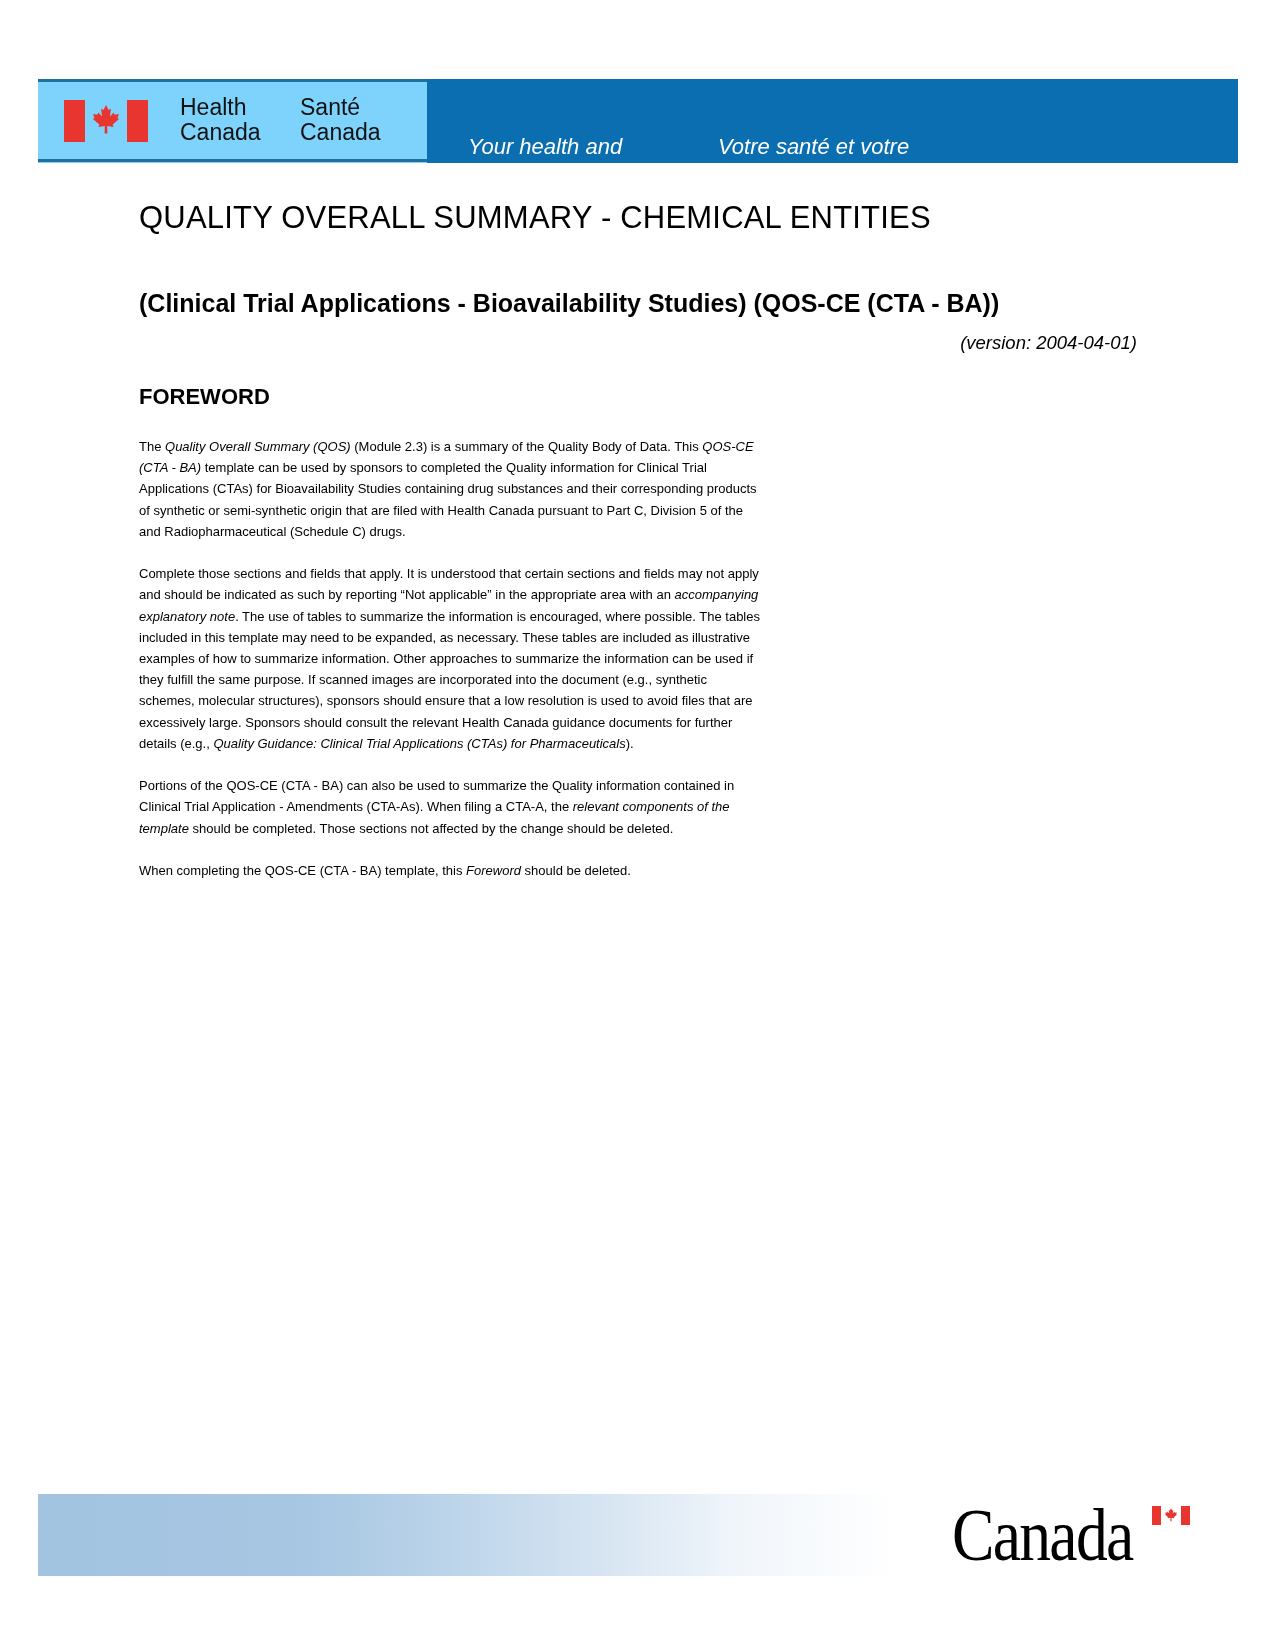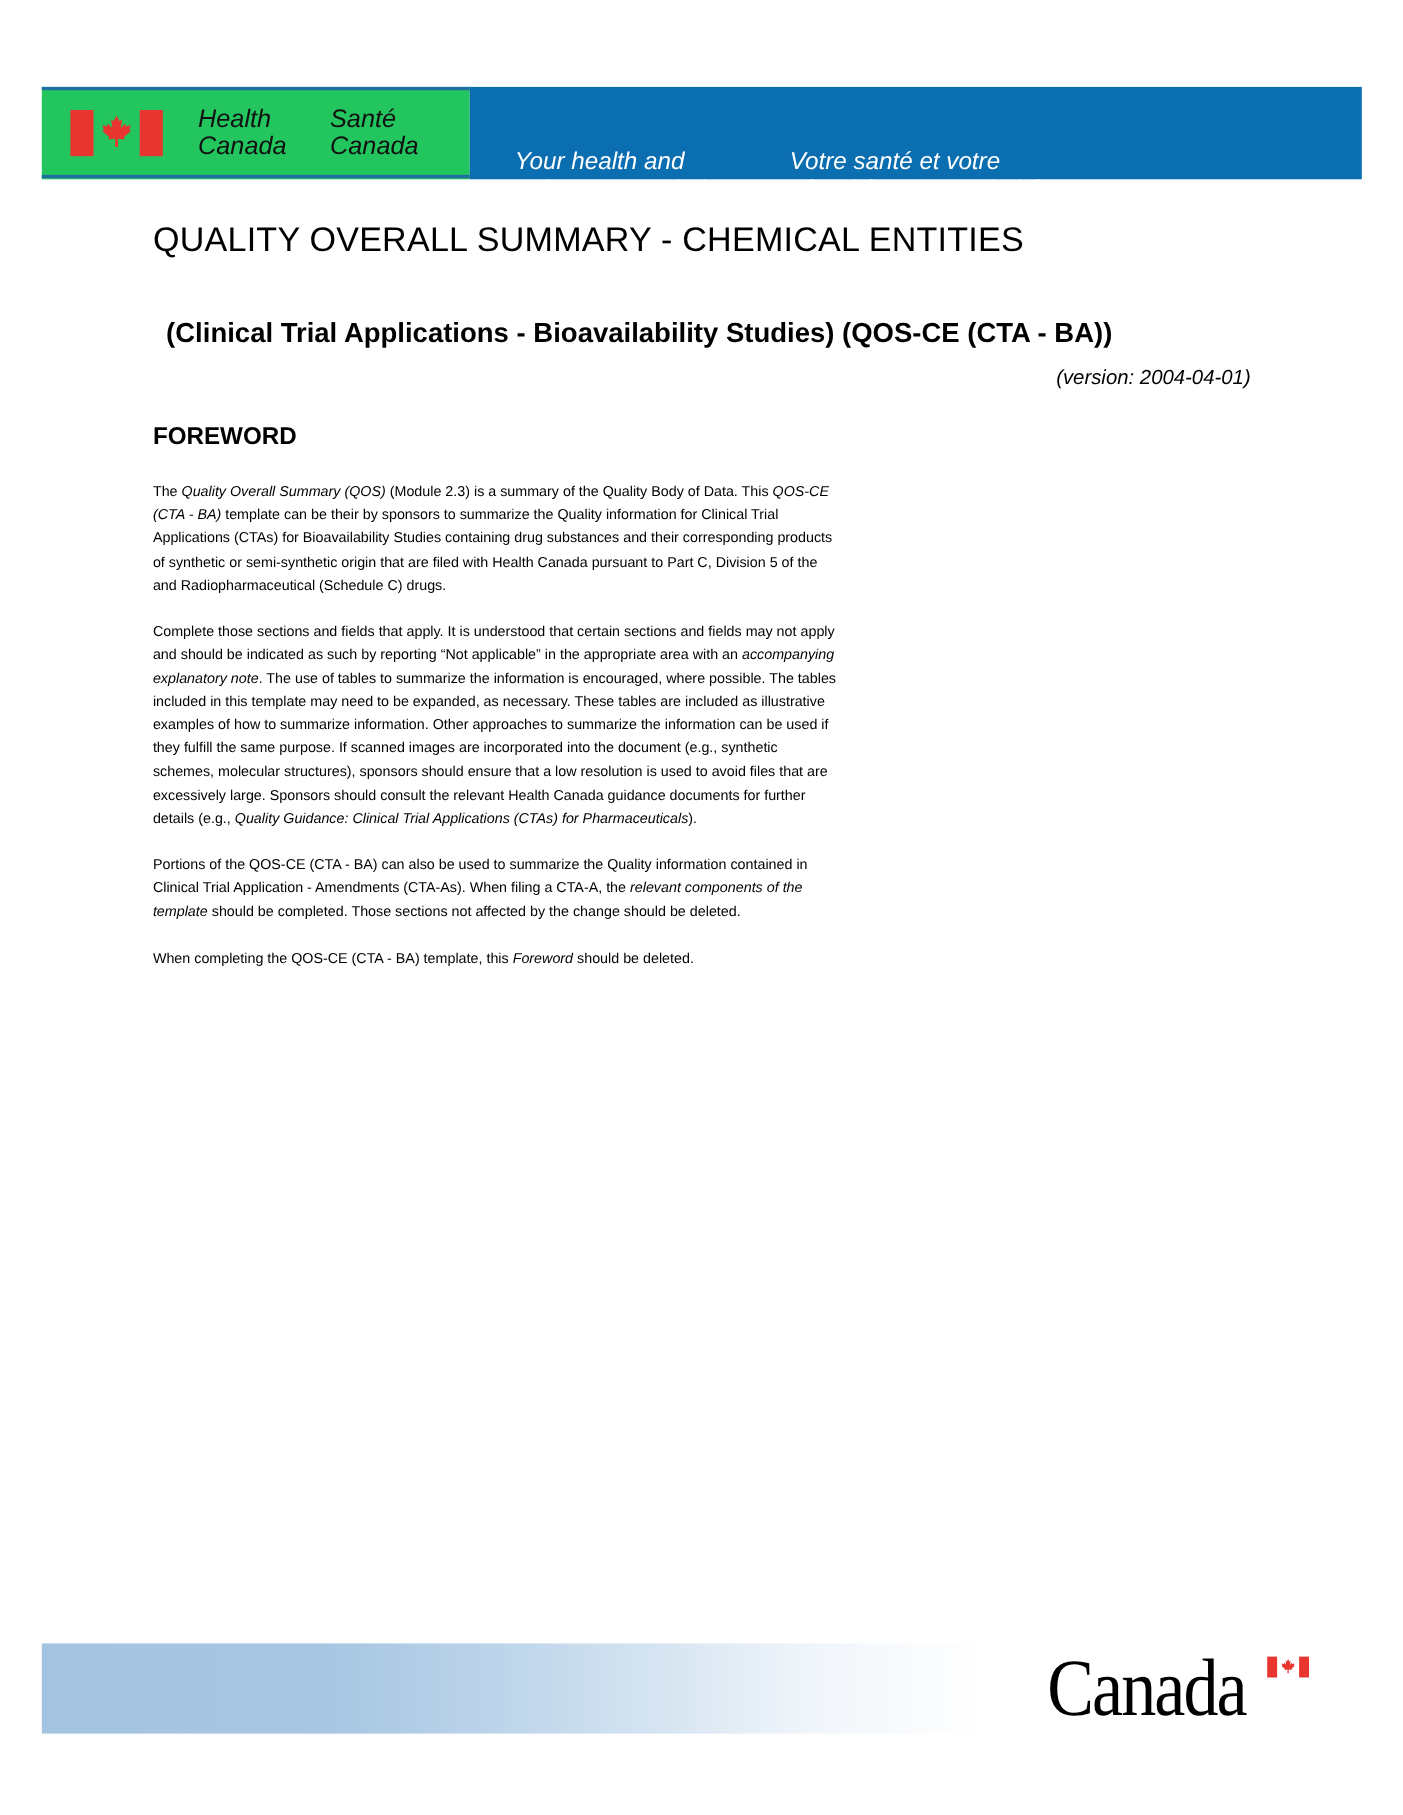--- a/index.html
+++ b/index.html
@@ -1,21 +1,21 @@
 <!DOCTYPE html>
 <html><head>
 <meta charset="utf-8">
 <style>
   html, body { margin:0; padding:0; background:#ffffff; }
   body { width:1275px; height:1650px; position:relative; overflow:hidden;
          font-family:"Liberation Sans", sans-serif; color:#000; }
 
   
   .hdr { position:absolute; left:38px; top:79px; width:1200px; height:84px; }
-  .hdr-white { position:absolute; left:0; top:0; width:389px; height:84px; background:#22c55e;font-style:italic; }
+  .hdr-white { position:absolute; left:0; top:0; width:389px; height:84px; background:#7dd3fc; }
   .hdr-line-top, .hdr-line-bot { position:absolute; left:0; width:389px; height:3px; background:#1f6fa3; }
   .hdr-line-top { top:0; }
   .hdr-line-bot { top:80px; }
   .hdr-blue { position:absolute; left:389px; top:0; width:811px; height:84px; background:#0a6eb0; }
 
   .flag { position:absolute; left:26px; top:21px; width:84px; height:42px; }
   .flag .bar { position:absolute; top:0; width:21px; height:42px; background:#e8352f; }
   .flag .bar.l { left:0; } .flag .bar.r { right:0; }
   .flag .leaf { position:absolute; left:21px; top:0; width:42px; height:42px; }
 
@@ -25,21 +25,21 @@
   .hc-col span { display:block; }
 
   .slogan { position:absolute; top:16px; font-size:22px; line-height:25px; color:#ffffff;
             font-style:italic;margin-top:39px; }
   .slogan span { display:block; }
   .slogan-en { left:41px; }
   .slogan-fr { left:291px; }
 
   
   .title { position:absolute; left:139px; top:200px; font-size:31px; letter-spacing:0.2px; white-space:nowrap; }
-  .subtitle { position:absolute; left:139px; top:289px; font-size:25px; font-weight:bold; white-space:nowrap;margin-left:12px; }
+  .subtitle { position:absolute; left:139px; top:289px; font-size:25px; font-weight:bold; white-space:nowrap; }
   .version { position:absolute; right:138px; top:332px; font-size:18.5px; font-style:italic; white-space:nowrap; }
   .foreword { position:absolute; left:139px; top:384px; font-size:22px; font-weight:bold; }
 
   .body { position:absolute; left:139px; top:436px; width:1000px; font-size:13px; line-height:21.2px; }
   .para { margin:0 0 21.2px 0; white-space:nowrap; }
   .para .ln { display:block; }
   .it { font-style:italic; }
 
   
   .ftr-band { position:absolute; left:38px; top:1494px; width:860px; height:82px;
@@ -91,21 +91,21 @@
 </div>
 
 <div class="title">QUALITY OVERALL SUMMARY - CHEMICAL ENTITIES</div>
 <div class="subtitle">(Clinical Trial Applications - Bioavailability Studies) (QOS-CE (CTA - BA))</div>
 <div class="version">(version: 2004-04-01)</div>
 <div class="foreword">FOREWORD</div>
 
 <div class="body" id="body">
     <p class="para">
       <span class="ln"><span>The </span><span class="it">Quality Overall Summary (QOS)</span><span> (Module 2.3) is a summary of the Quality Body of Data. This </span><span class="it">QOS-CE</span></span>
-      <span class="ln"><span class="it">(CTA - BA)</span><span> template can be their by sponsors to summarize the Quality information for Clinical Trial</span></span>
+      <span class="ln"><span class="it">(CTA - BA)</span><span> template can be used by sponsors to completed the Quality information for Clinical Trial</span></span>
       <span class="ln"><span>Applications (CTAs) for Bioavailability Studies containing drug substances and their corresponding products</span></span>
       <span class="ln"><span>of synthetic or semi-synthetic origin that are filed with Health Canada pursuant to Part C, Division 5 of the</span></span>
       <span class="ln"><span>and Radiopharmaceutical (Schedule C) drugs.</span></span>
     </p>
     <p class="para">
       <span class="ln"><span>Complete those sections and fields that apply. It is understood that certain sections and fields may not apply</span></span>
       <span class="ln"><span>and should be indicated as such by reporting “Not applicable” in the appropriate area with an </span><span class="it">accompanying</span></span>
       <span class="ln"><span class="it">explanatory note</span><span>. The use of tables to summarize the information is encouraged, where possible. The tables</span></span>
       <span class="ln"><span>included in this template may need to be expanded, as necessary. These tables are included as illustrative</span></span>
       <span class="ln"><span>examples of how to summarize information. Other approaches to summarize the information can be used if</span></span>

